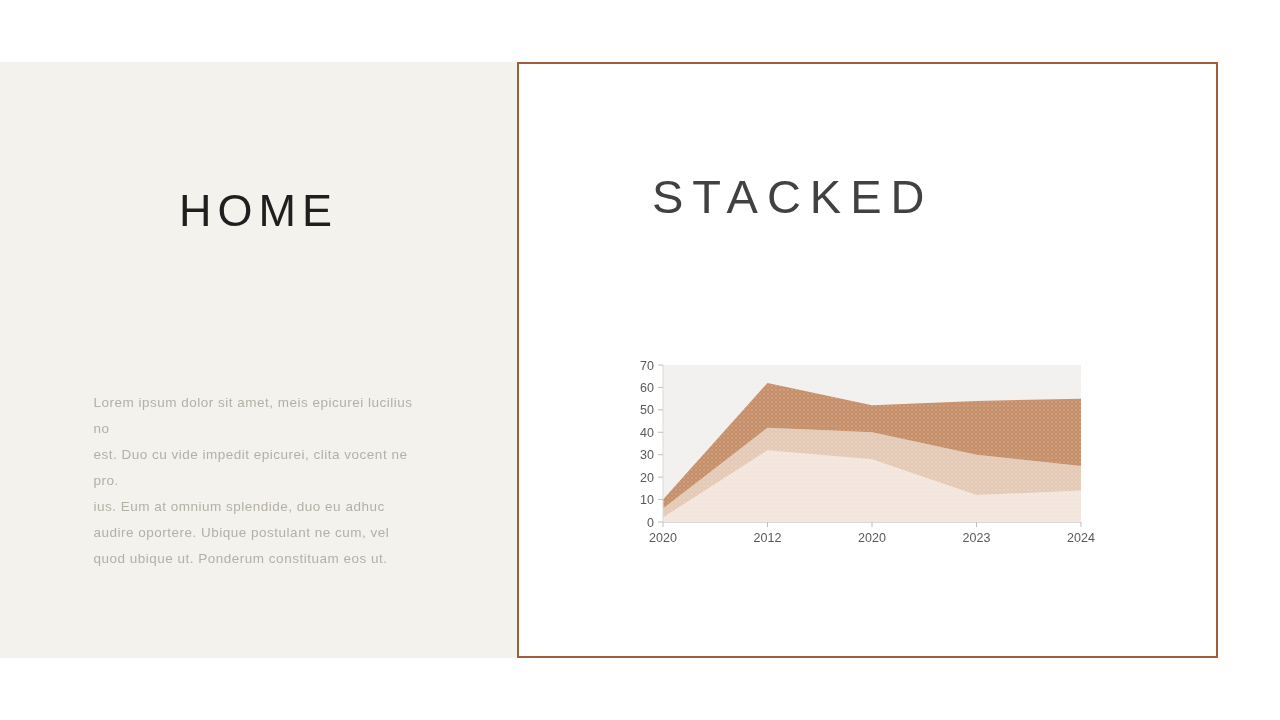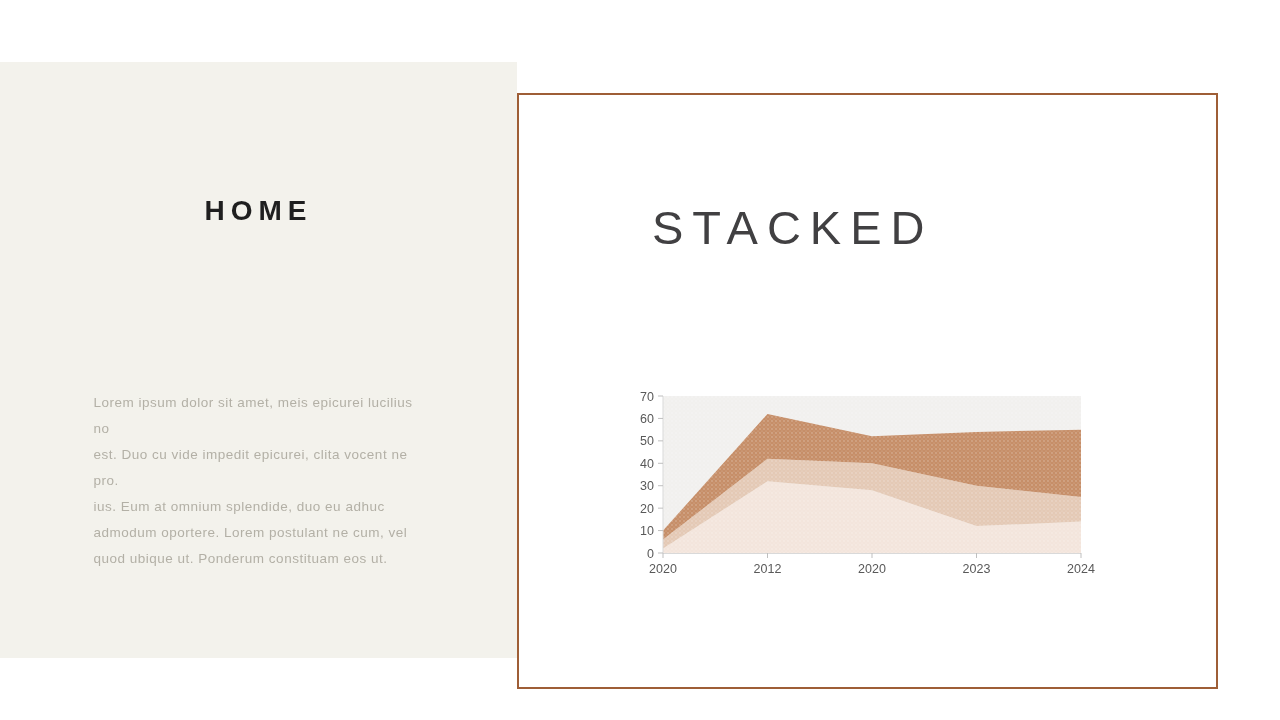--- a/index.html
+++ b/index.html
@@ -19,39 +19,38 @@
   .slide{position:relative;width:1280px;height:720px;background:var(--page-bg);}
 
   
   .left-panel{
     position:absolute;left:0;top:62px;width:517px;height:596px;
     background:var(--left-bg);
   }
   .magazine-title{
     position:absolute;left:0;top:123px;width:100%;
     text-align:center;
-    font-size:28px;line-height:51px;
-    font-weight:700;
+    font-size:45px;line-height:51px;
+    font-weight:400;
     letter-spacing:6px;
     color:var(--title-color);
   }
   .body-text{
     position:absolute;left:50%;top:328px;transform:translateX(-50%);
     width:330px;text-align:left;
     font-size:13.5px;line-height:26px;letter-spacing:0.5px;
     color:var(--body-color);
     font-weight:400;
   }
 
   
   .right-panel{
     position:absolute;left:517px;top:62px;width:701px;height:596px;
     background:#ffffff;
     border:2px solid var(--accent);
-    margin-top:31px;
   }
   .chart-title{
     position:absolute;left:133px;top:100px;
     font-size:47px;line-height:65px;
     font-weight:300;
     letter-spacing:9px;
     color:var(--chart-title-color);
     white-space:nowrap;
   }
   .chart-wrap{
@@ -65,21 +64,21 @@
 <div class="slide">
 
   <div class="left-panel">
     <div class="magazine-title">
       <div>HOME</div>
     </div>
     <div class="body-text">
       <div>Lorem ipsum dolor sit amet, meis epicurei lucilius no</div>
       <div>est. Duo cu vide impedit epicurei, clita vocent ne pro.</div>
       <div>ius. Eum at omnium splendide, duo eu adhuc</div>
-      <div>admodum oportere. Lorem postulant ne cum, vel</div>
+      <div>audire oportere. Ubique postulant ne cum, vel</div>
       <div>quod ubique ut. Ponderum constituam eos ut.</div>
     </div>
   </div>
 
   <div class="right-panel">
     <div class="chart-title">
       <div>STACKED</div>
     </div>
     <div class="chart-wrap">
       <svg viewBox="0 0 470 200" xmlns="http://www.w3.org/2000/svg">

